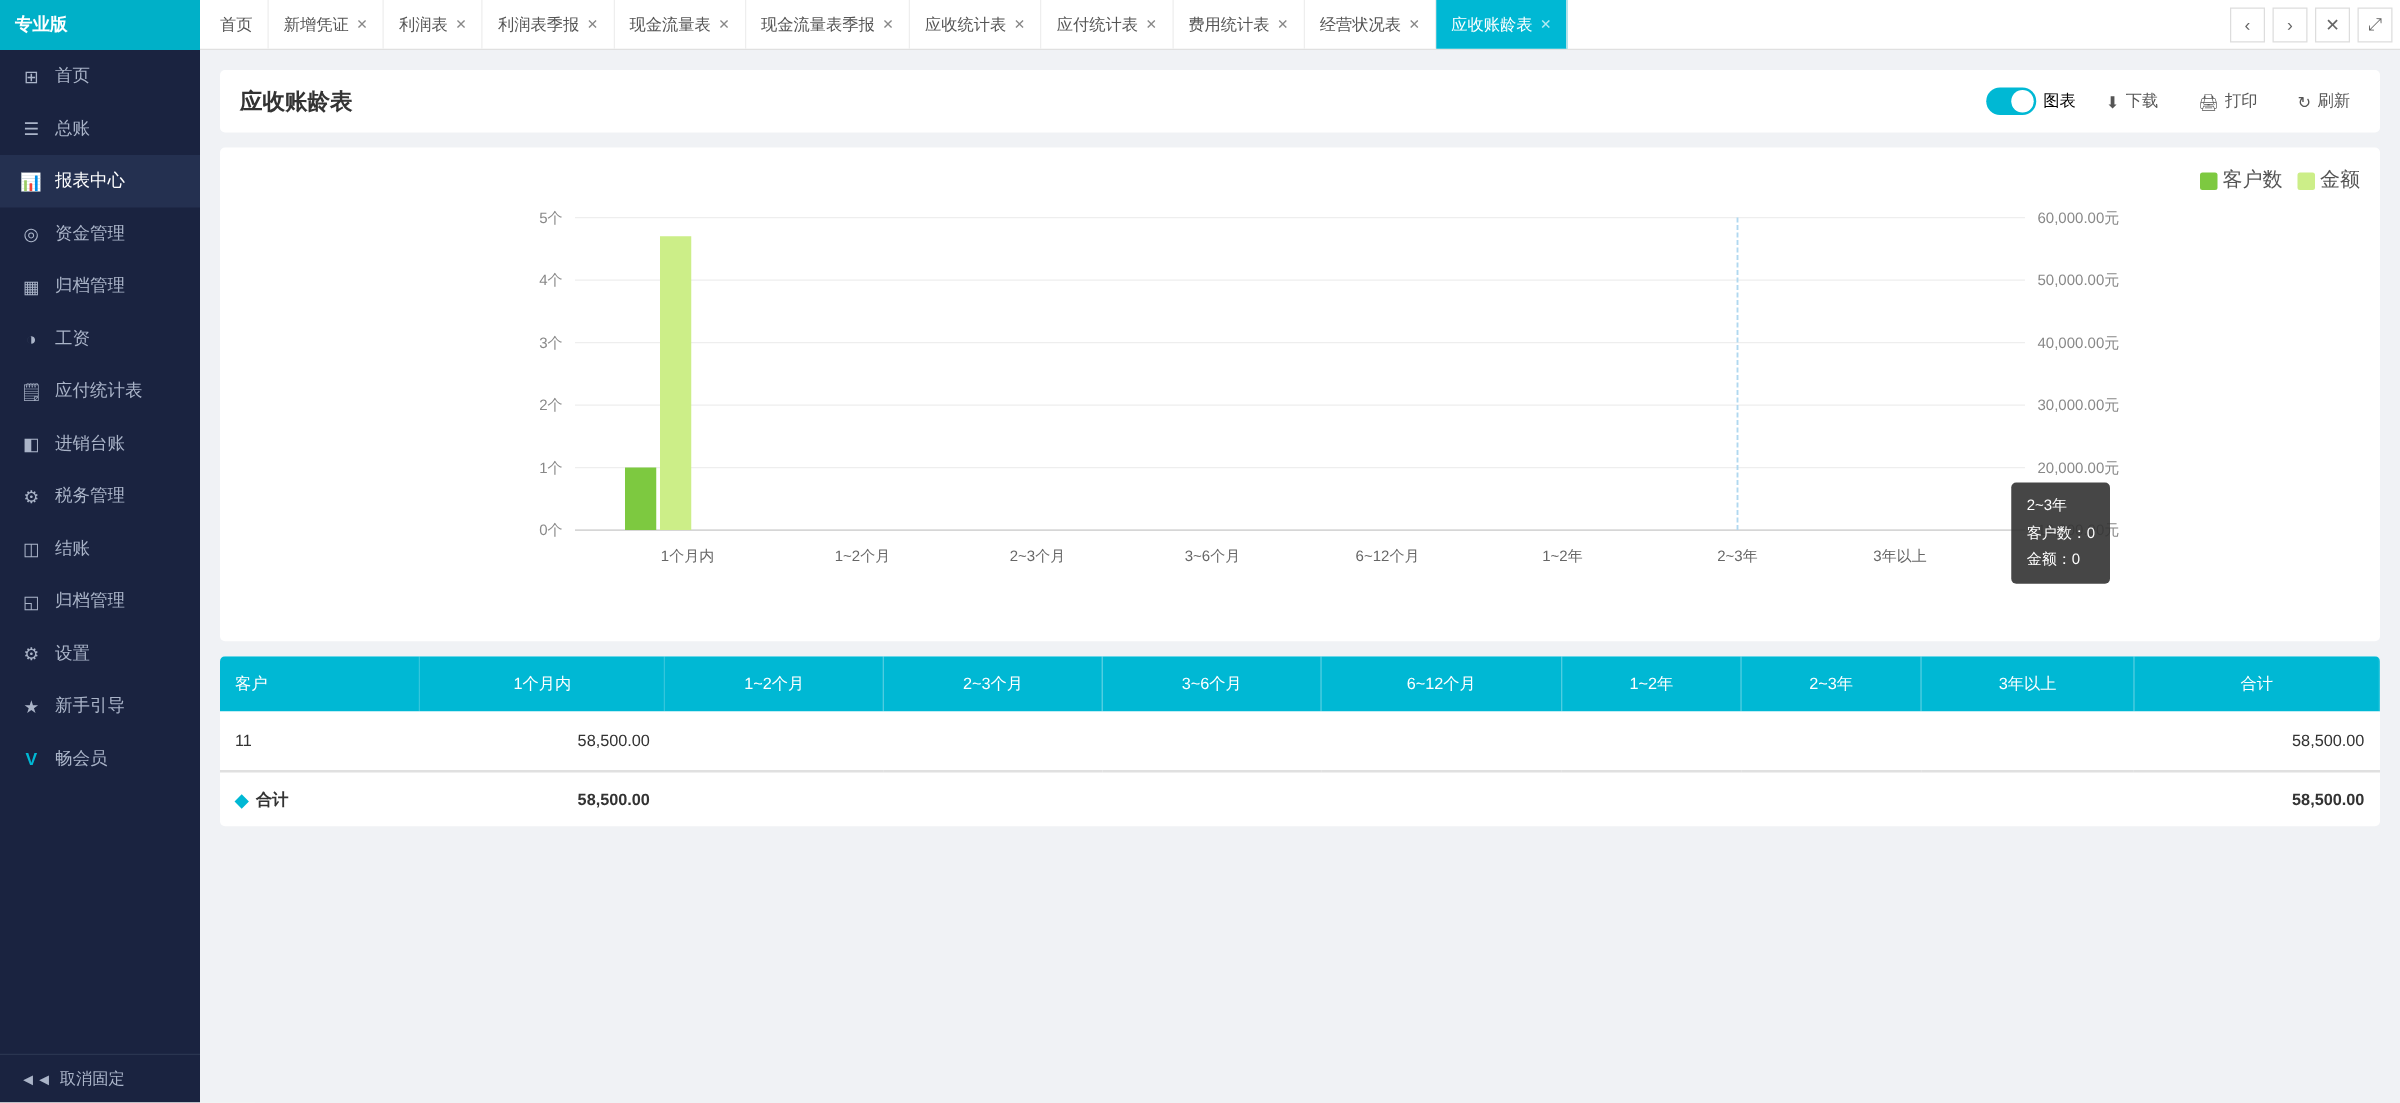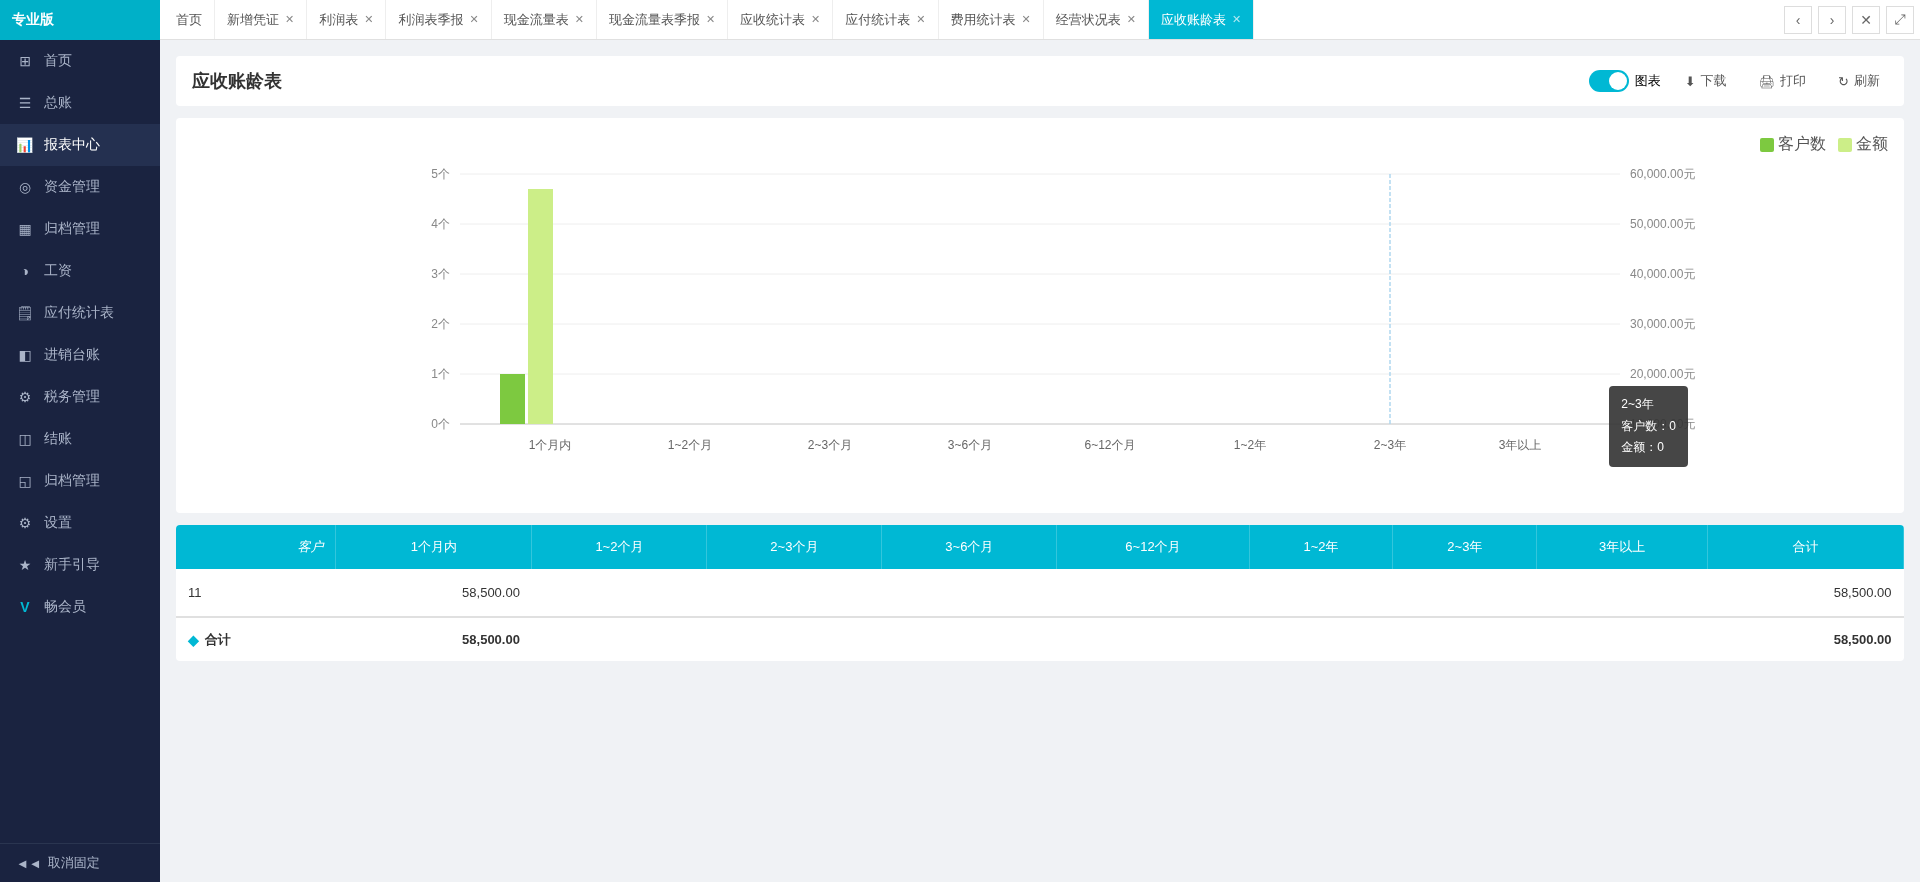--- a/index.html
+++ b/index.html
@@ -175,21 +175,21 @@
       background: #00b8d4;
       color: white;
       height: 44px;
     }
     table thead th {
       padding: 0 12px;
       font-weight: normal;
       text-align: center;
       border-right: 1px solid rgba(255,255,255,0.2);
     }
-    table thead th:first-child { text-align: right; font-style: italic; }
+    table thead th:first-child { text-align: left; }
     table tbody tr {
       height: 40px;
       border-bottom: 1px solid #f0f0f0;
     }
     table tbody td {
       padding: 16px 12px;
       text-align: center;
       color: #333;
     }
     table tbody td:first-child { text-align: left; }

